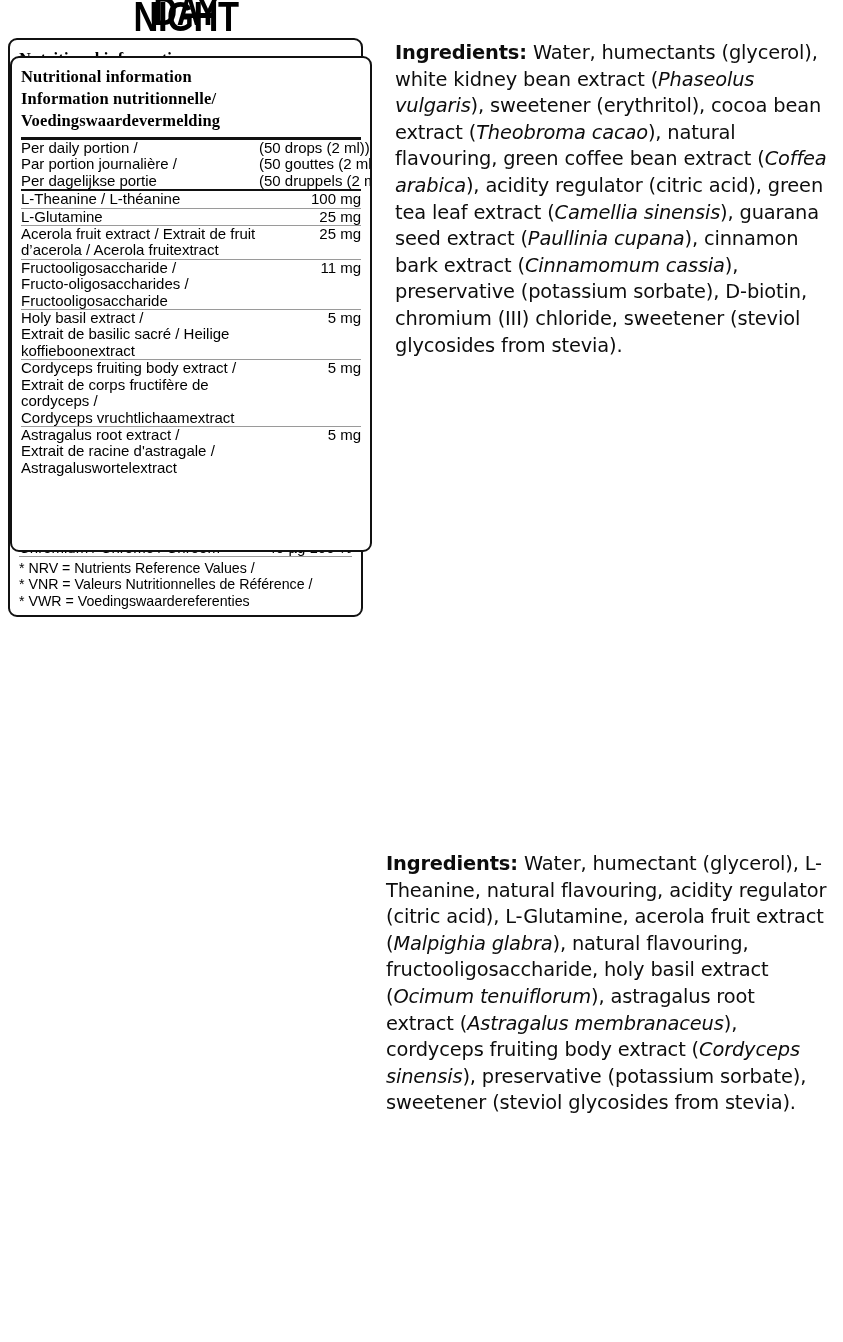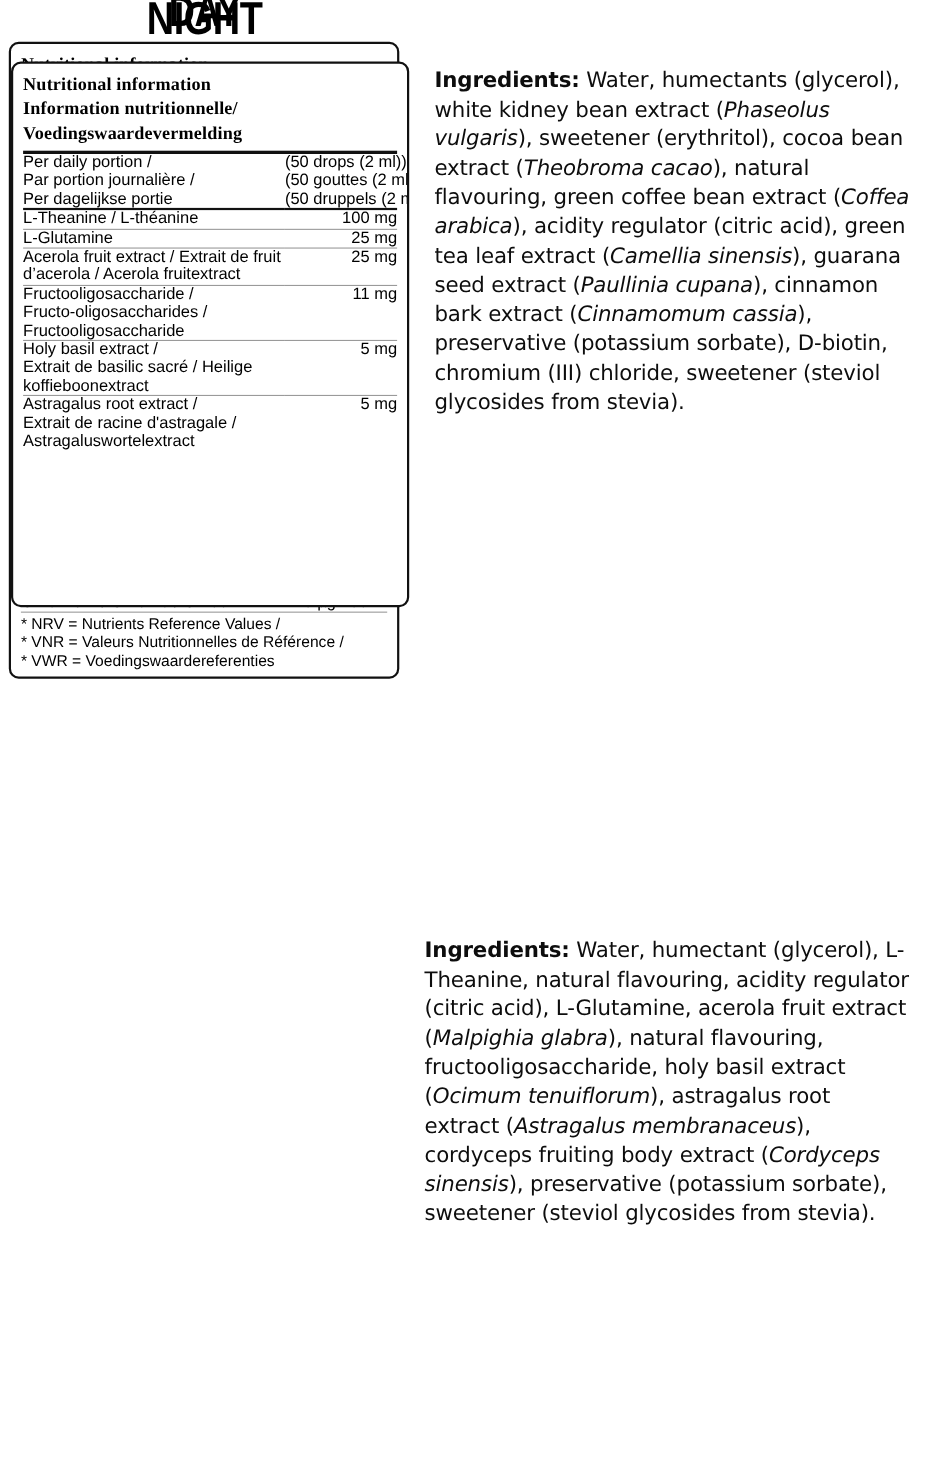--- a/index.html
+++ b/index.html
@@ -99,21 +99,21 @@
 
   
   .ingredients {
     position: absolute;
     font-family: "DejaVu Sans", sans-serif;
     font-size: 19.4px;
     line-height: 26.6px;
     letter-spacing: -0.15px;
     color: #0d0d0d;
   }
-  #day-ingredients   { left: 395px; top: 60px;  width: 442px; }
+  #day-ingredients   { left: 395px; top: 40px;  width: 442px; }
   #night-ingredients { left: 386px; top: 851px; width: 442px; }
   .ingredients b { font-weight: bold; }
   .ingredients i { font-style: italic; }
 </style>
 </head>
 <body>
 
 <div class="section" id="day-section">
 
   <div class="big-title" id="day-title">DAY</div>
@@ -297,20 +297,28 @@
 
         <tr class="row-sep">
           <td class="c-name">
             <div>Holy basil extract /</div>
             <div>Extrait de basilic sacré / Heilige</div>
             <div>koffieboonextract</div>
           </td>
           <td class="c-amt">5 mg</td>
         </tr>
 
+        <tr class="row-sep">
+          <td class="c-name">
+            <div>Cordyceps fruiting body extract /</div>
+            <div>Extrait de corps fructifère de cordyceps /</div>
+            <div>Cordyceps vruchtlichaamextract</div>
+          </td>
+          <td class="c-amt">5 mg</td>
+        </tr>
 
         <tr class="row-sep">
           <td class="c-name">
             <div>Astragalus root extract /</div>
             <div>Extrait de racine d'astragale /</div>
             <div>Astragaluswortelextract</div>
           </td>
           <td class="c-amt">5 mg</td>
         </tr>
       </tbody>

